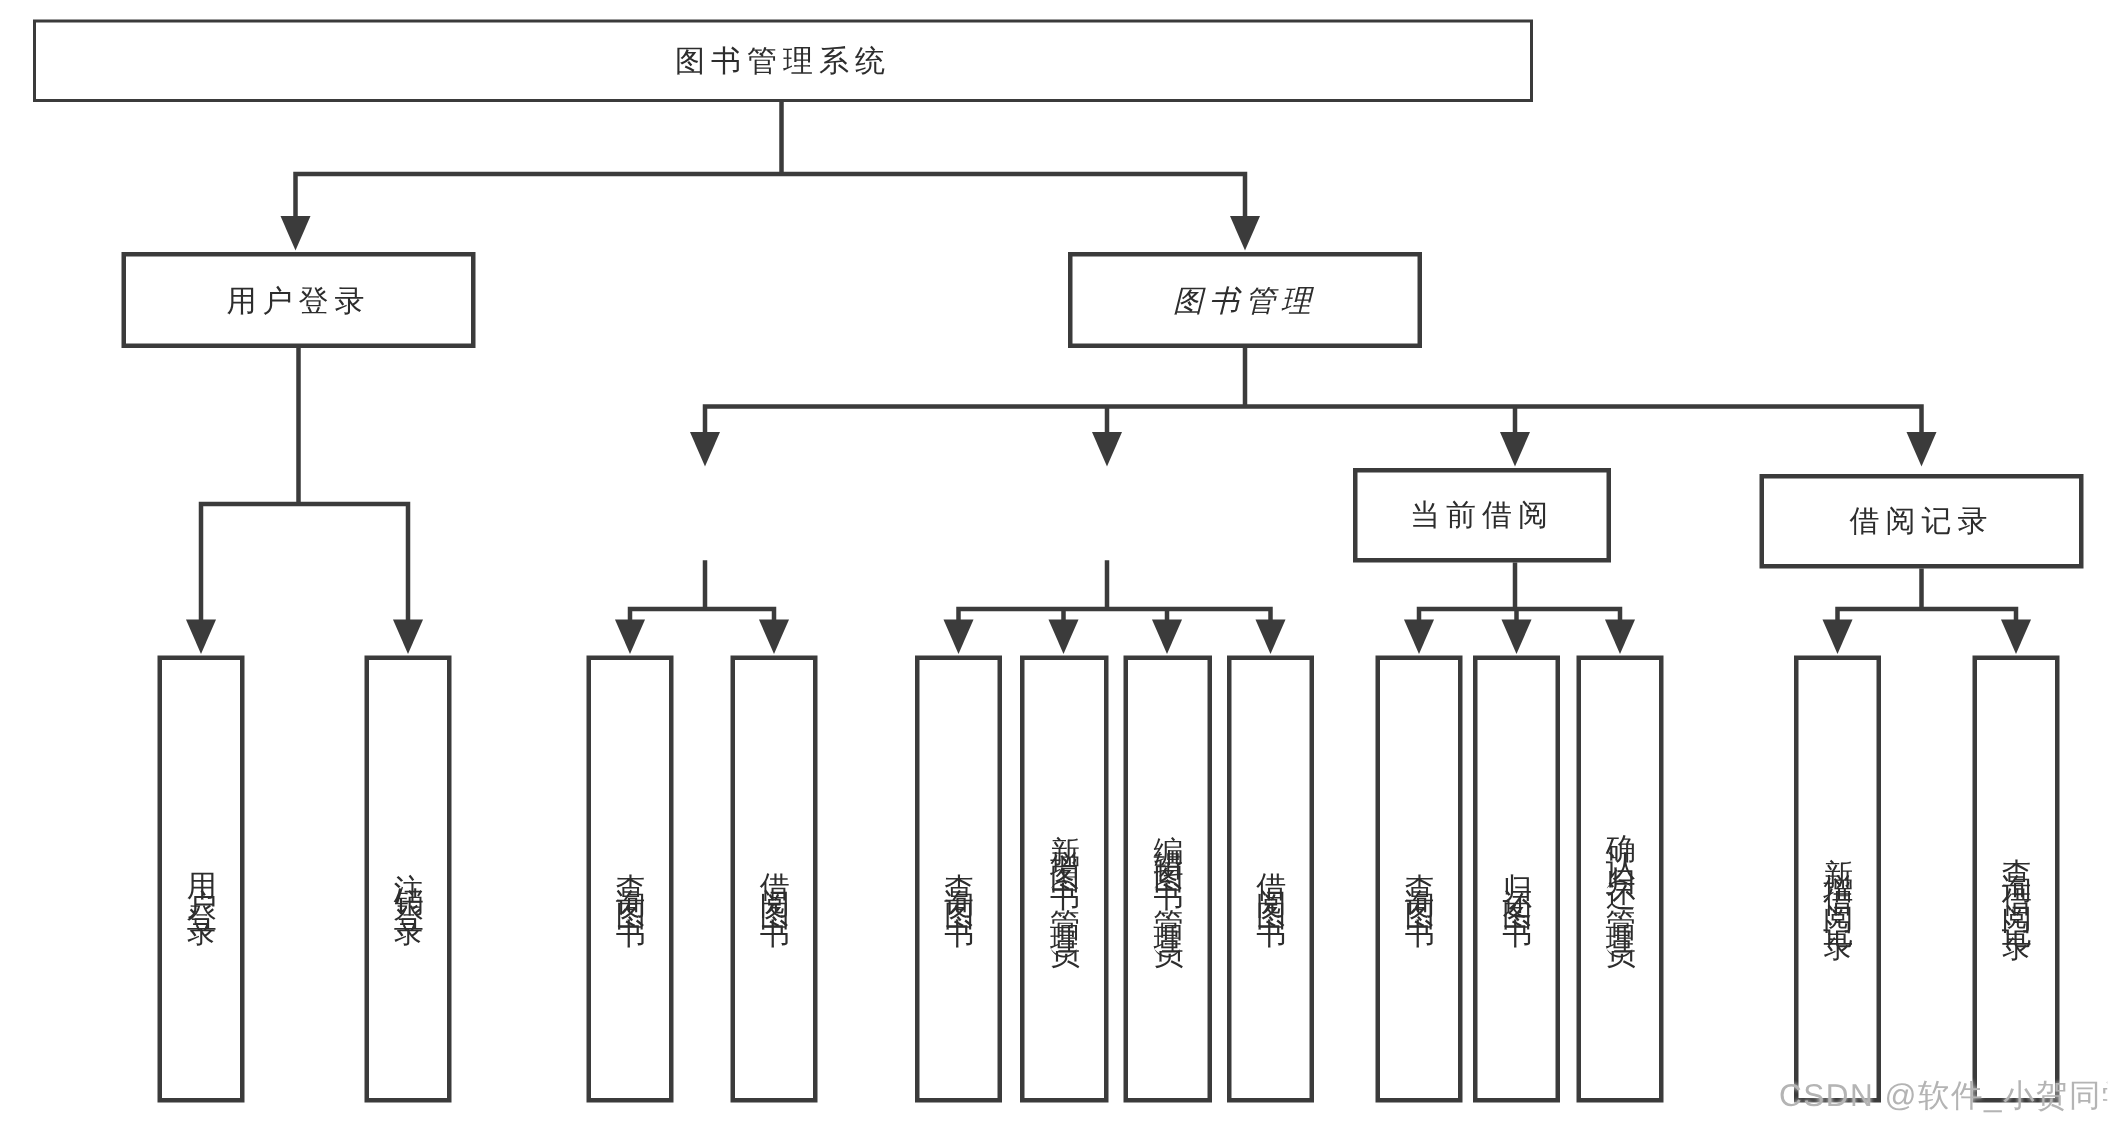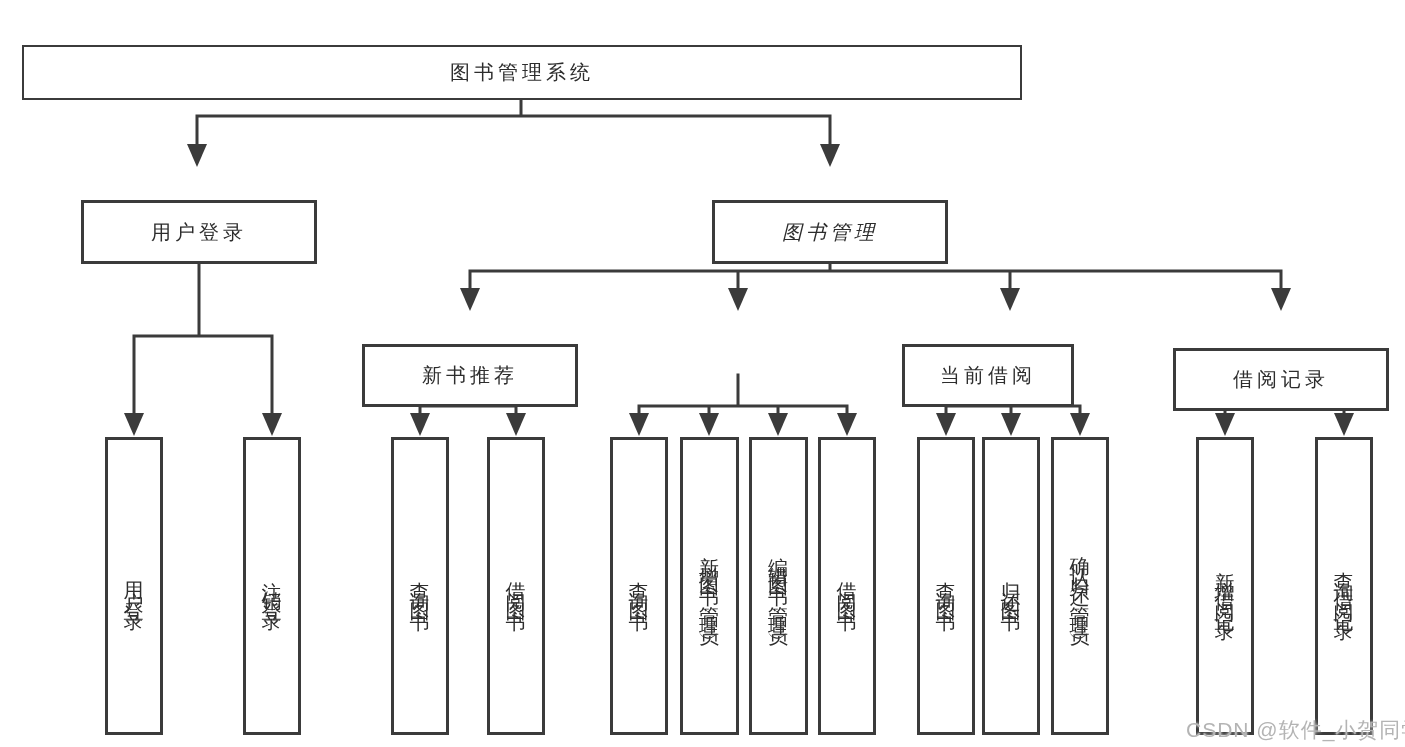--- a/index.html
+++ b/index.html
@@ -24,21 +24,21 @@
     background: #ffffff;
     border: 3px solid #3b3b3b;
     color: #2d2d2d;
     display: flex;
     align-items: center;
     justify-content: center;
     z-index: 2;
     white-space: nowrap;
   }
   .node.root { border-width: 2px; font-size: 21px; letter-spacing: 3px; }
-  .node.h-node { font-size: 20px; letter-spacing: 4px; margin-top: 32px; }
+  .node.h-node { font-size: 20px; letter-spacing: 4px; }
   .node.v-node {
     writing-mode: vertical-rl;
     text-orientation: mixed;
     font-size: 20px;
     letter-spacing: 10px;
     line-height: 1;
   }
   .watermark {
     position: absolute;
     left: 1186px;
@@ -97,21 +97,20 @@
       <polygon points="1215,413 1235,413 1225,436"></polygon>
       <polygon points="1334,413 1354,413 1344,436"></polygon>
     </g>
   </svg>
 
   <div class="node root h-node" style="left:22px; top:13px; width:1000px; height:55px;">图书管理系统</div>
 
   <div class="node h-node" style="left:81px; top:168px; width:236px; height:64px;">用户登录</div>
   <div class="node h-node" style="left:712px; top:168px; width:236px; height:64px;font-style:italic;">图书管理</div>
 
-  <div class="node h-node" style="left:362px; top:312px; width:216px; height:63px;">新书推荐</div>
   <div class="node h-node" style="left:902px; top:312px; width:172px; height:63px;">当前借阅</div>
   <div class="node h-node" style="left:1173px; top:316px; width:216px; height:63px;">借阅记录</div>
 
   <div class="node v-node" style="left:105px; top:437px; width:58px; height:298px;">用户登录</div>
   <div class="node v-node" style="left:243px; top:437px; width:58px; height:298px;">注销登录</div>
 
   <div class="node v-node" style="left:391px; top:437px; width:58px; height:298px;">查询图书</div>
   <div class="node v-node" style="left:487px; top:437px; width:58px; height:298px;">借阅图书</div>
 
   <div class="node v-node" style="left:610px; top:437px; width:58px; height:298px;">查询图书</div>

